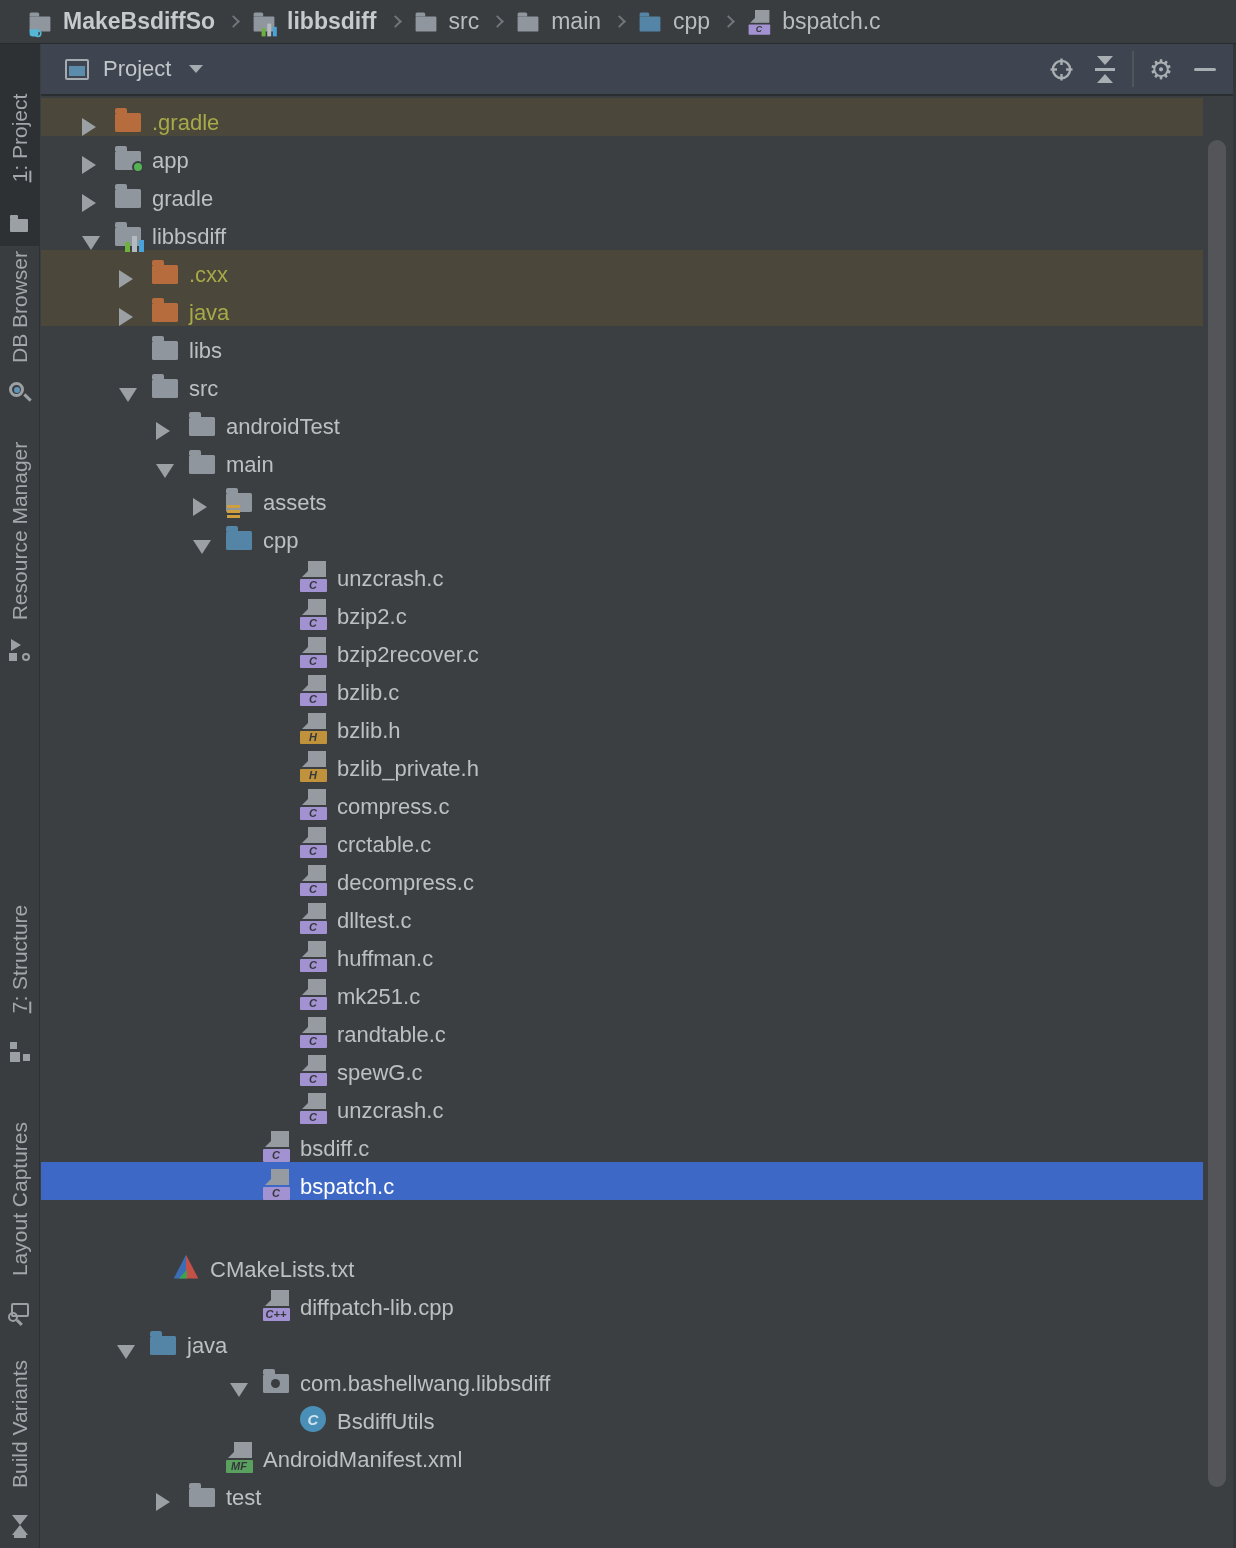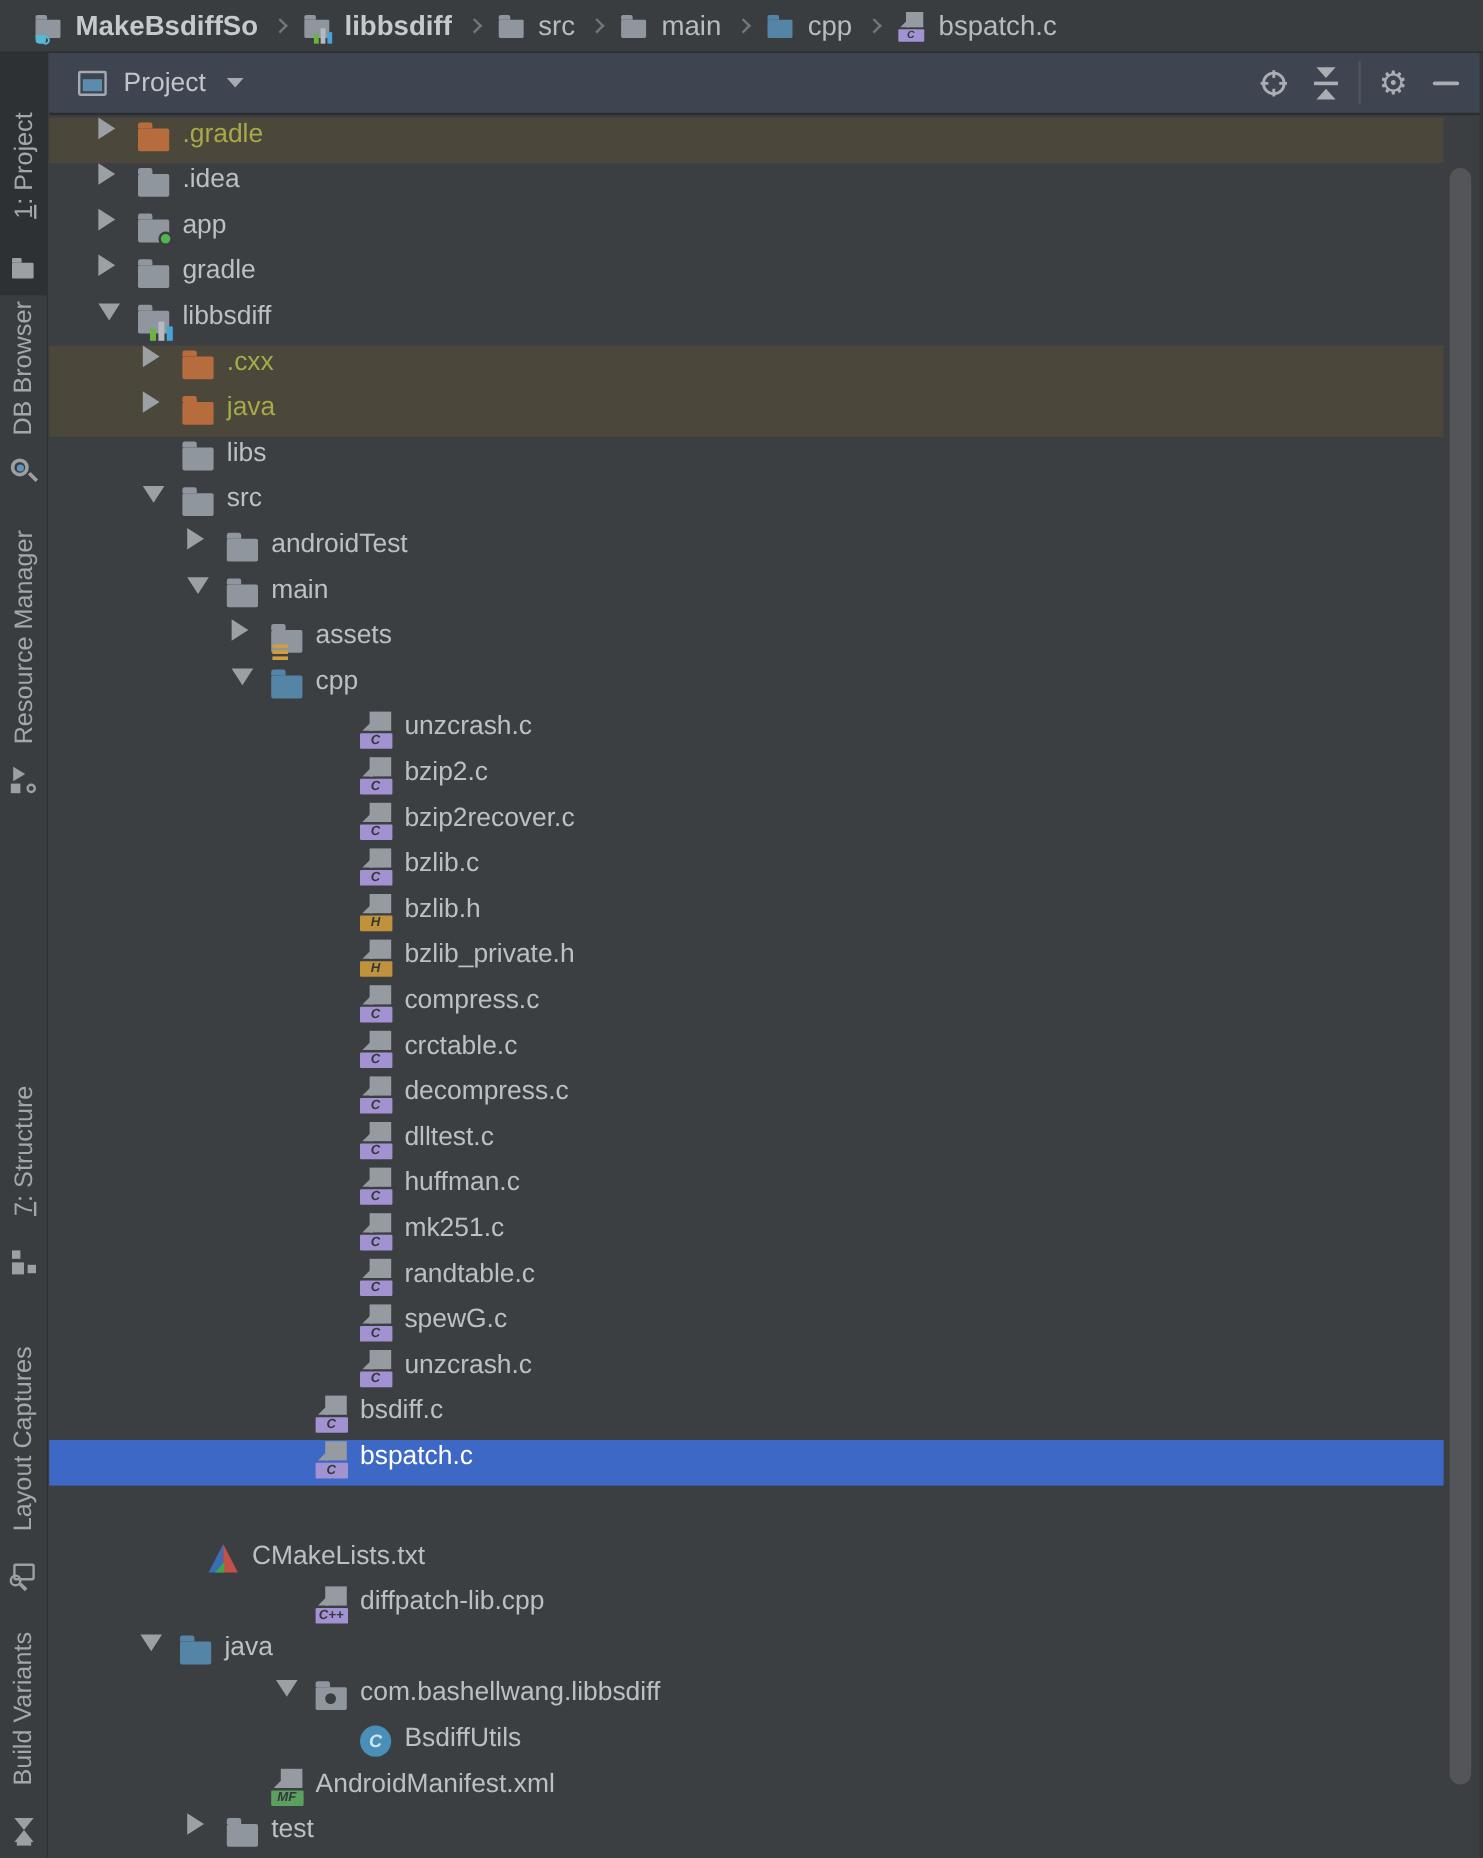--- a/index.html
+++ b/index.html
@@ -56,21 +56,21 @@
   .h-divider { width:2px; height:36px; background:#51555a; margin:0 12px; }
   .gear-glyph { font-family:"DejaVu Sans", sans-serif; font-size:27px; color:#a9aeb2; line-height:1; }
   .minus-bar { width:22px; height:3px; background:#a9aeb2; border-radius:2px; }
   .collapse-icon { display:flex; flex-direction:column; align-items:center; }
   .collapse-icon .tri-dn { width:0;height:0;border-left:8px solid transparent;border-right:8px solid transparent;border-top:9px solid #a9aeb2; }
   .collapse-icon .bar { width:20px; height:3px; background:#a9aeb2; margin:3px 0; }
   .collapse-icon .tri-up { width:0;height:0;border-left:8px solid transparent;border-right:8px solid transparent;border-bottom:9px solid #a9aeb2; }
 
   
   .tree { position:absolute; top:98px; left:41px; width:1195px; height:1450px; z-index:2; }
-  .row { height:38px; display:flex; align-items:flex-start; width:1162px; }
+  .row { height:38px; display:flex; align-items:flex-end; width:1162px; }
   .row.excluded { background: var(--excluded-bg, #4b473a); }
   .row.excluded .label { color: var(--excluded-text, #a6aa48); }
   .row.selected { background: var(--selection, #3e68c6); }
   .row.selected .label { color:#ffffff; }
   .tw { width:32px; display:flex; align-items:center; flex:0 0 32px; }
   .arr-c { width:0;height:0;border-left:14px solid #9aa0a4;border-top:9px solid transparent;border-bottom:9px solid transparent; }
   .arr-e { width:0;height:0;border-top:14px solid #9aa0a4;border-left:9px solid transparent;border-right:9px solid transparent; margin-top:3px; }
   .icon-box { width:28px; height:32px; flex:0 0 28px; display:flex; align-items:center; justify-content:center; position:relative; }
   .label { margin-left:10px; font-size:22px; color:var(--text,#bcc0c3); white-space:nowrap; }
 
@@ -293,29 +293,20 @@
       <span class="icon-box">
         <i class="folder" style="--fc: #b76c3e;"></i>
       </span>
       <span class="label">.gradle</span>
     </div>
     <div class="row" style="padding-left: 41px;">
       <span class="tw">
         <i class="arr-c"></i>
       </span>
       <span class="icon-box">
-        <i class="folder" style="--fc: #8f969e;"></i>
-      </span>
-      <span class="label">.idea</span>
-    </div>
-    <div class="row" style="padding-left: 41px;">
-      <span class="tw">
-        <i class="arr-c"></i>
-      </span>
-      <span class="icon-box">
         <i class="folder" style="--fc: #8f969e;">
           <i class="dot"></i>
         </i>
       </span>
       <span class="label">app</span>
     </div>
     <div class="row" style="padding-left: 41px;">
       <span class="tw">
         <i class="arr-c"></i>
       </span>

